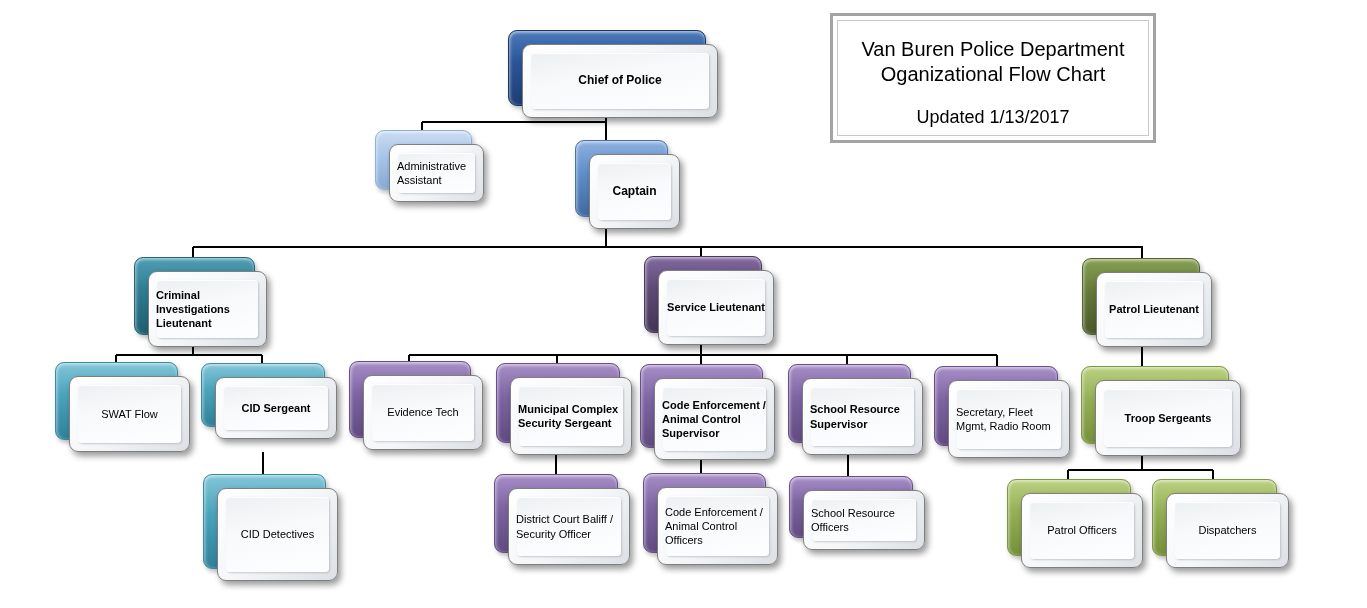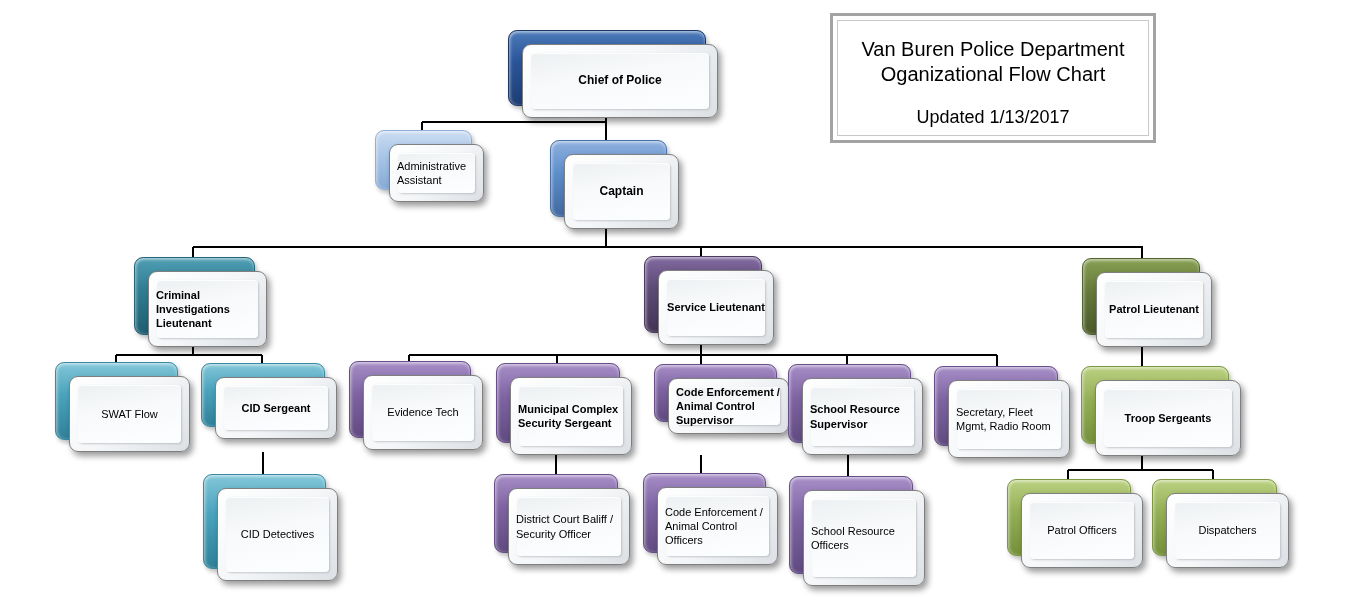--- a/index.html
+++ b/index.html
@@ -103,21 +103,21 @@
         <span class="lbl">Chief of Police</span>
       </div>
   </div>
 
   <div class="node c-asst" style="left:389px;top:144px;width:95px;height:58px">
     <div class="shadow"></div>
     <div class="front">
         <span class="lbl">Administrative Assistant</span>
       </div>
   </div>
-  <div class="node c-capt bold big" style="left:564px;top:154px;width:115px;height:75px">
+  <div class="node c-capt bold big" style="left:589px;top:154px;width:91px;height:75px">
     <div class="shadow"></div>
     <div class="front">
         <span class="lbl">Captain</span>
       </div>
   </div>
 
   <div class="node c-tealdark bold" style="left:148px;top:271px;width:119px;height:76px">
     <div class="shadow"></div>
     <div class="front">
         <span class="lbl">Criminal Investigations Lieutenant</span>
@@ -153,21 +153,21 @@
     <div class="front">
         <span class="lbl">Evidence Tech</span>
       </div>
   </div>
   <div class="node c-purp bold" style="left:510px;top:377px;width:122px;height:78px">
     <div class="shadow"></div>
     <div class="front">
         <span class="lbl">Municipal Complex Security Sergeant</span>
       </div>
   </div>
-  <div class="node c-purp bold" style="left:668px;top:378px;width:121px;height:56px">
+  <div class="node c-purp bold" style="left:654px;top:378px;width:121px;height:82px">
     <div class="shadow"></div>
     <div class="front">
         <span class="lbl">Code Enforcement / Animal Control Supervisor</span>
       </div>
   </div>
   <div class="node c-purp bold" style="left:802px;top:378px;width:121px;height:77px">
     <div class="shadow"></div>
     <div class="front">
         <span class="lbl">School Resource Supervisor</span>
       </div>
@@ -196,21 +196,21 @@
     <div class="front">
         <span class="lbl">District Court Baliff / Security Officer</span>
       </div>
   </div>
   <div class="node c-purp" style="left:657px;top:487px;width:121px;height:78px">
     <div class="shadow"></div>
     <div class="front">
         <span class="lbl">Code Enforcement / Animal Control Officers</span>
       </div>
   </div>
-  <div class="node c-purp" style="left:803px;top:490px;width:122px;height:96px">
+  <div class="node c-purp" style="left:803px;top:490px;width:122px;height:60px">
     <div class="shadow"></div>
     <div class="front">
         <span class="lbl">School Resource Officers</span>
       </div>
   </div>
   <div class="node c-green" style="left:1021px;top:493px;width:122px;height:75px">
     <div class="shadow"></div>
     <div class="front">
         <span class="lbl">Patrol Officers</span>
       </div>

